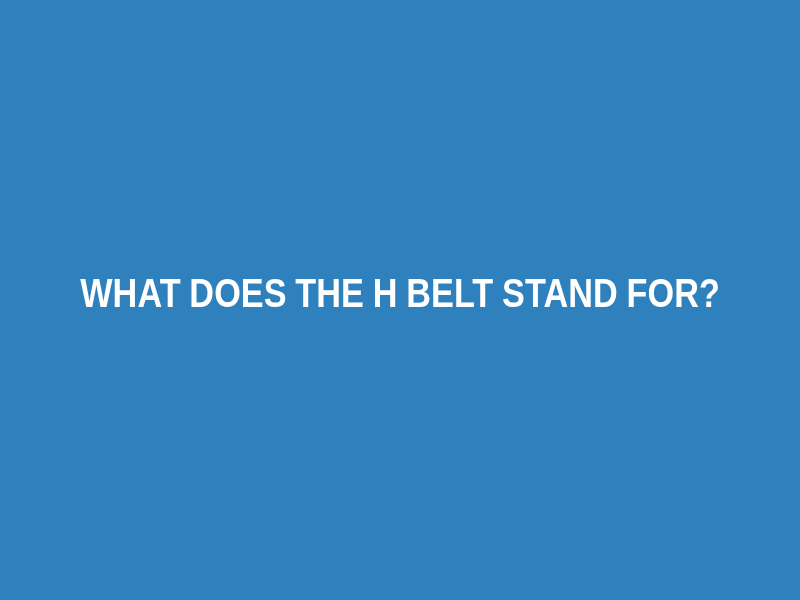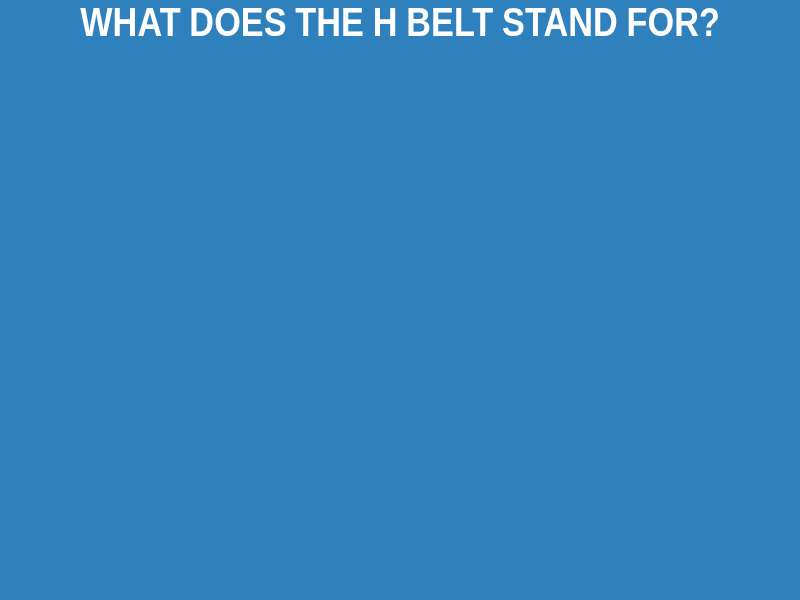--- a/index.html
+++ b/index.html
@@ -27,21 +27,21 @@
   }
 
   
   #headline-block {
     position: absolute;
     left: 0;
     right: 0;
     top: 0;
     height: 585px;            
     display: flex;
-    align-items: flex-start;
+    align-items: center;
     justify-content: center;
     padding: 0 40px;
     box-sizing: border-box;
   }
 
   #headline {
     margin: 0;
     color: #FFFFFF;
     font-family: "Liberation Sans", sans-serif;
     font-weight: 700;

